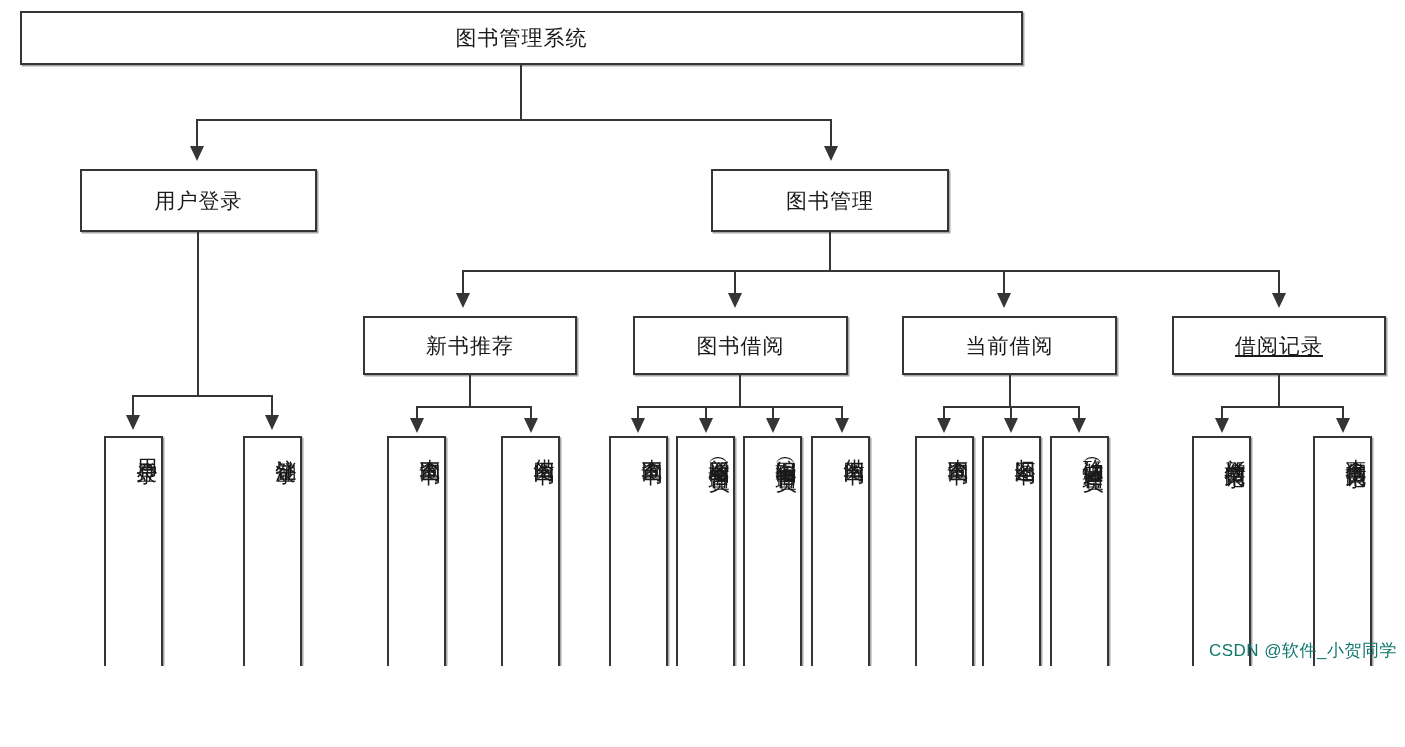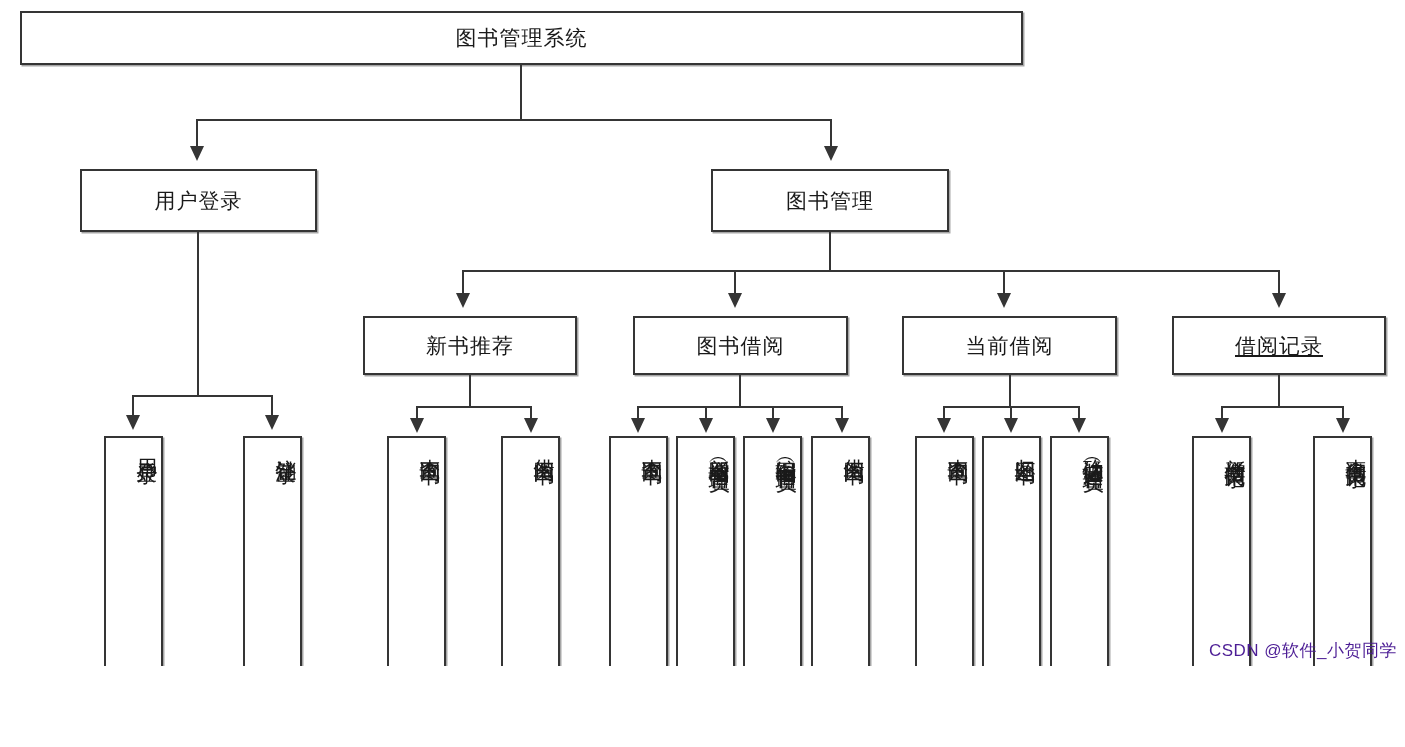--- a/index.html
+++ b/index.html
@@ -67,21 +67,21 @@
     border-left: 7px solid transparent;
     border-right: 7px solid transparent;
     border-top: 15px solid #353535;
   }
   
   #watermark {
     position: absolute;
     right: 8px;
     bottom: 4px;
     font-size: 17px;
-    color: #4c1d95;
+    color: #0f766e;
     letter-spacing: 0.5px;
     white-space: nowrap;
     font-family: "Liberation Sans", "DejaVu Sans", sans-serif;
     text-align: center;
   }
 </style>
 </head>
 <body>
 
 <div id="canvas">

